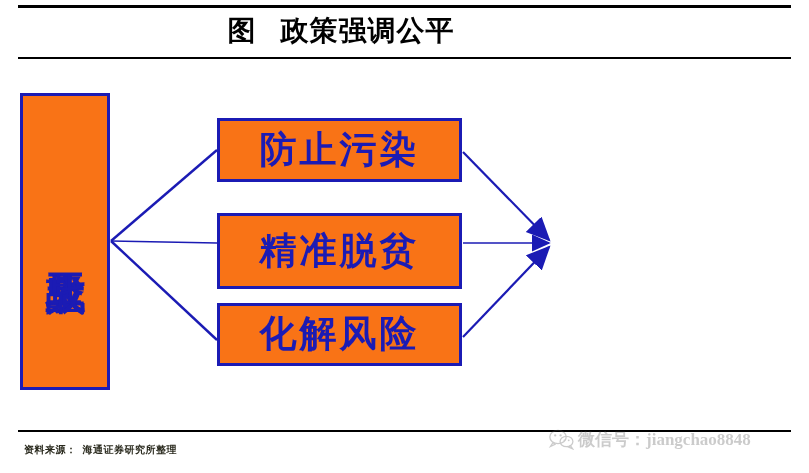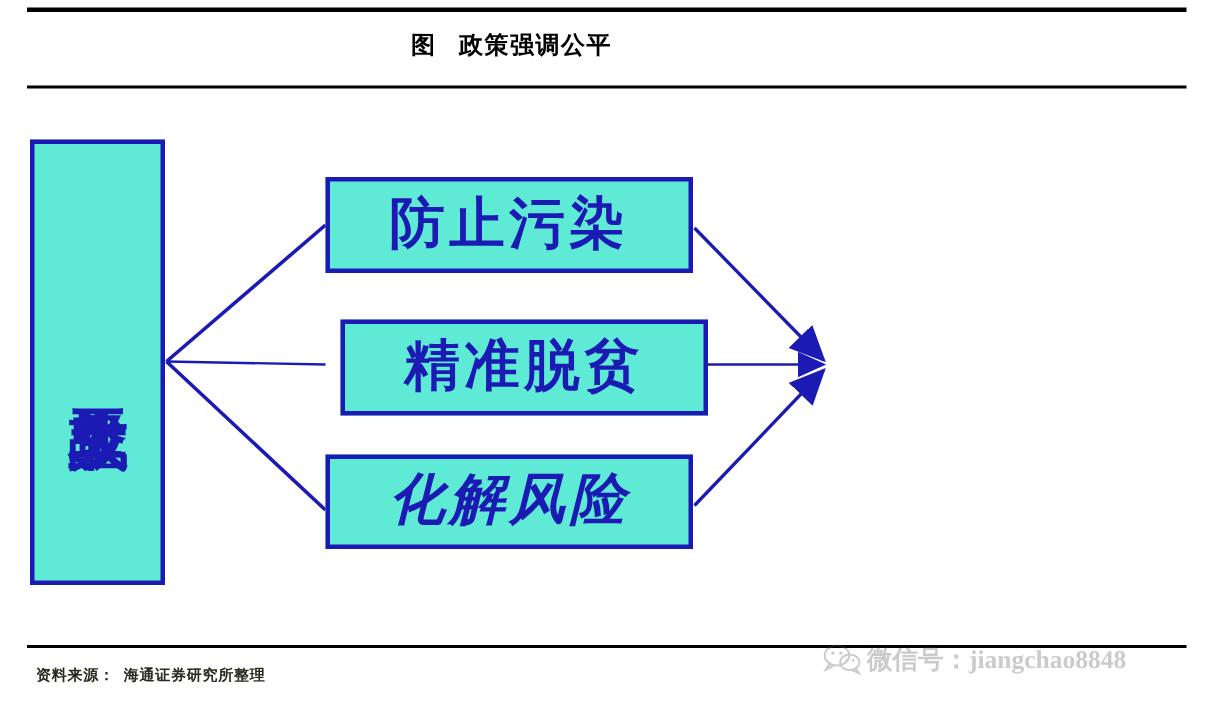--- a/index.html
+++ b/index.html
@@ -33,41 +33,41 @@
   .rule-mid    { top: 57px;  height: 2px; }
   .rule-bottom { top: 430px; height: 2px; }
 
   
   #title {
     position: absolute;
     left: 0;
     top: 18px;
     width: 682px;
     text-align: center;
-    font-size: 16px;
+    font-size: 28px;
     font-weight: bold;
     color: #000000;
     letter-spacing: 1px;
     line-height: 26px;
     white-space: pre;
   }
 
   
   #arrows {
     position: absolute;
     left: 0; top: 0;
     width: 809px;
     height: 473px;
   }
 
   
   .box {
     position: absolute;
     border: 3px solid #1b1bb4;
-    background: #5eead4;
+    background: #f97316;
     box-sizing: border-box;
     display: flex;
     align-items: center;
     justify-content: center;
     color: #1b1bb4;
   }
 
   #box-left {
     left: 20px;
     top: 93px;
@@ -97,22 +97,22 @@
     font-size: 37px;
     font-weight: bold;
     letter-spacing: 3px;
     white-space: nowrap;
     color: #1b1bb4;
     line-height: 1;
     position: relative;
     top: -1px;
   }
   #box-mid-1 { top: 118px; height: 64px; }
-  #box-mid-2 { top: 213px; height: 64px; margin-left: 10px; }
-  #box-mid-3 { top: 303px; height: 63px; font-style: italic; }
+  #box-mid-2 { top: 213px; height: 76px; }
+  #box-mid-3 { top: 303px; height: 63px; }
 
   #box-right {
     left: 553px;
     top: 208px;
     width: 234px;
     height: 75px;
   }
 
   
   #source {

